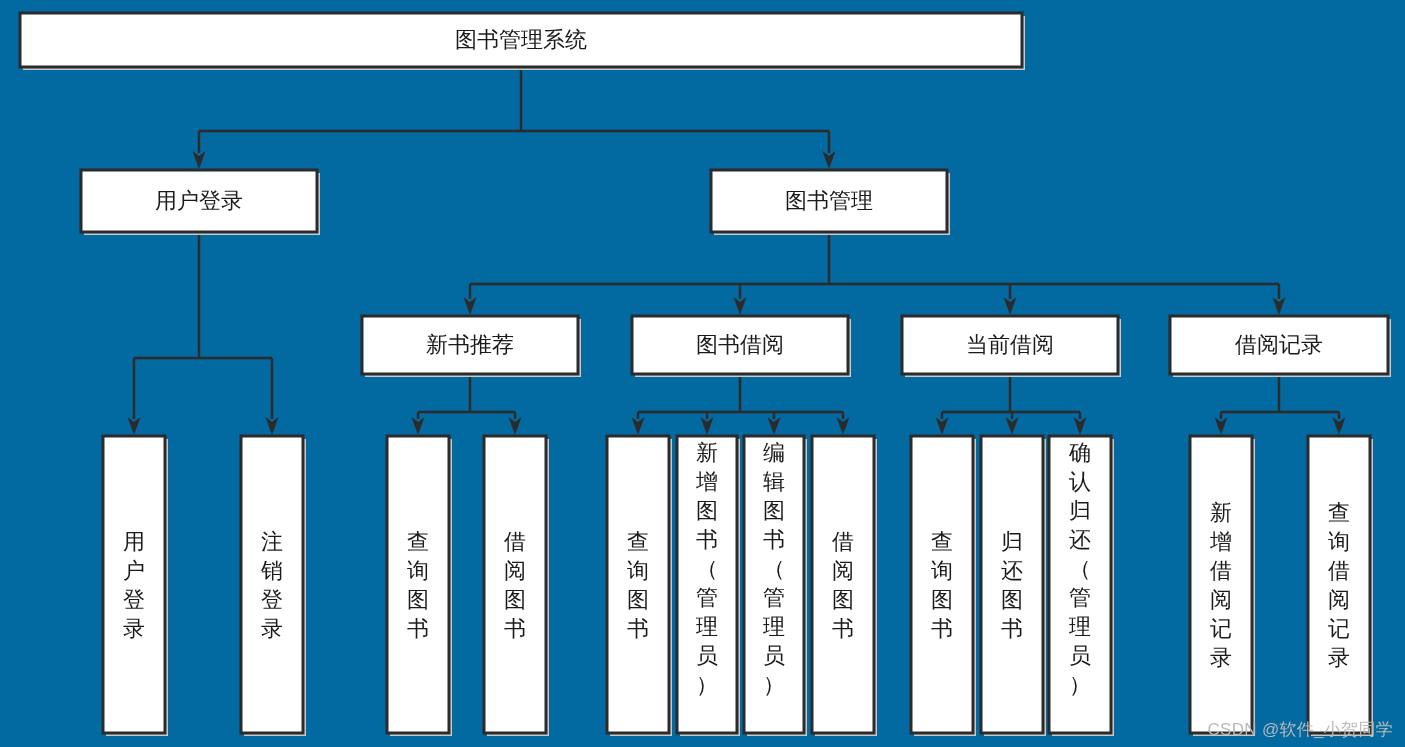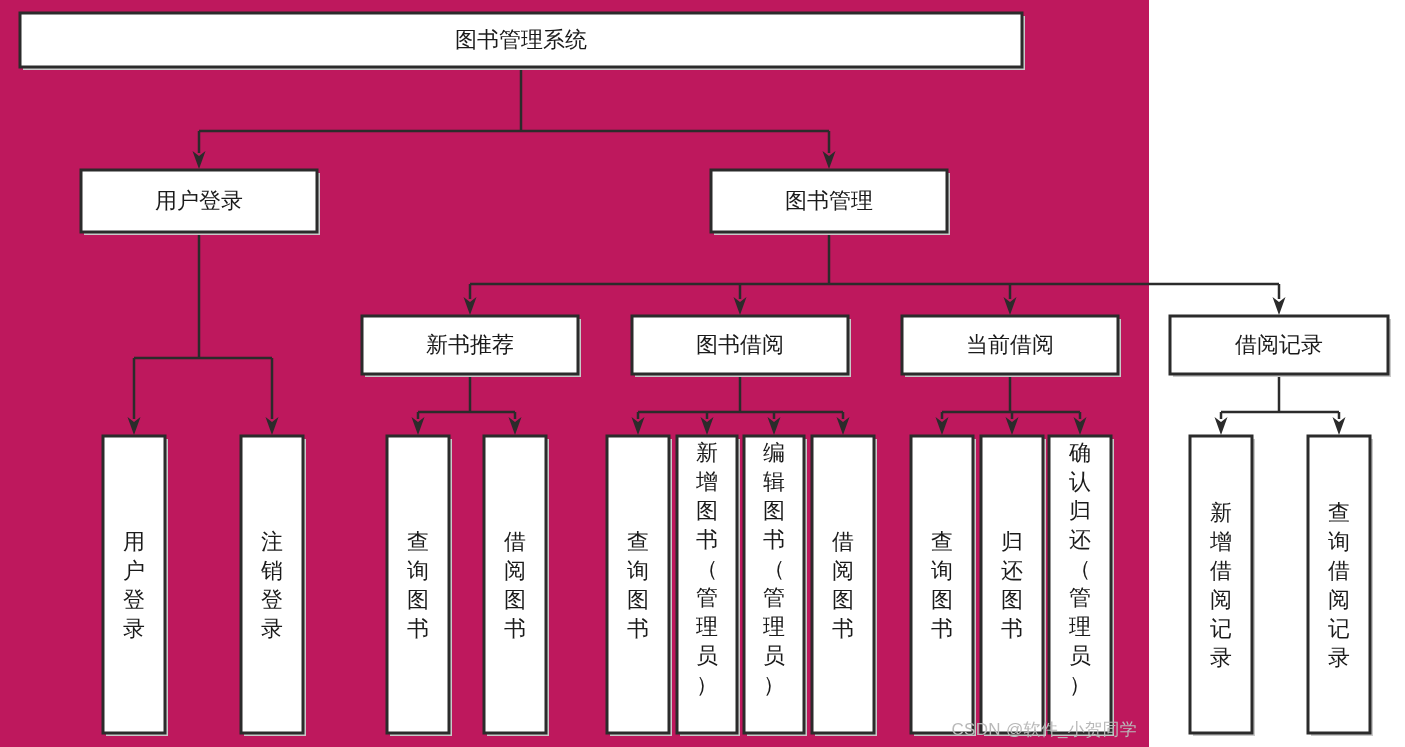--- a/index.html
+++ b/index.html
@@ -8,23 +8,23 @@
     background: #ffffff;
   }
   body {
     width: 1405px;
     height: 747px;
     overflow: hidden;
     font-family: "Liberation Sans", "DejaVu Sans", sans-serif;
   }
   #stage {
     position: relative;
-    width: 1149px;
+    width: 1405px;
     height: 747px;
-    background: #be185d;
+    background: #0369a1;
   }
   svg#diagram {
     position: absolute;
     left: 0;
     top: 0;
     width: 1405px;
     height: 747px;
     display: block;
   }
   .node-rect {

